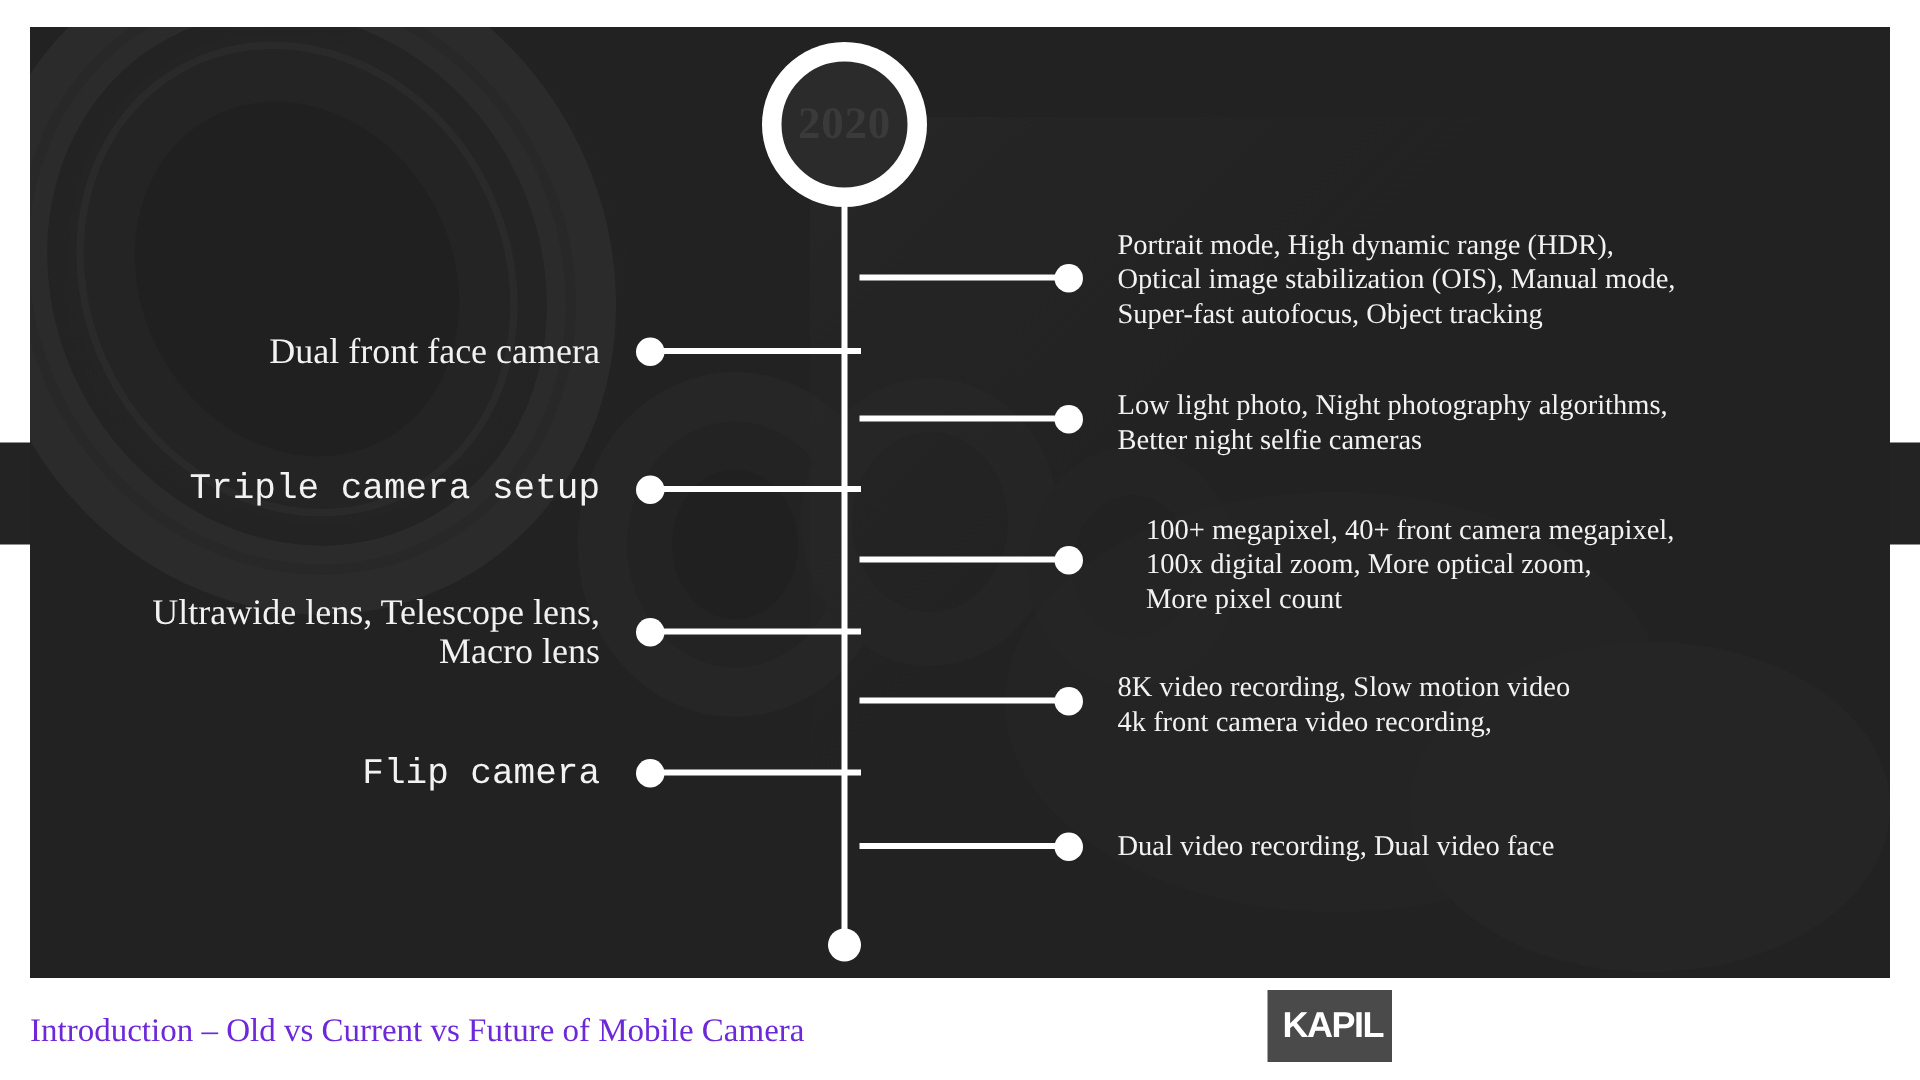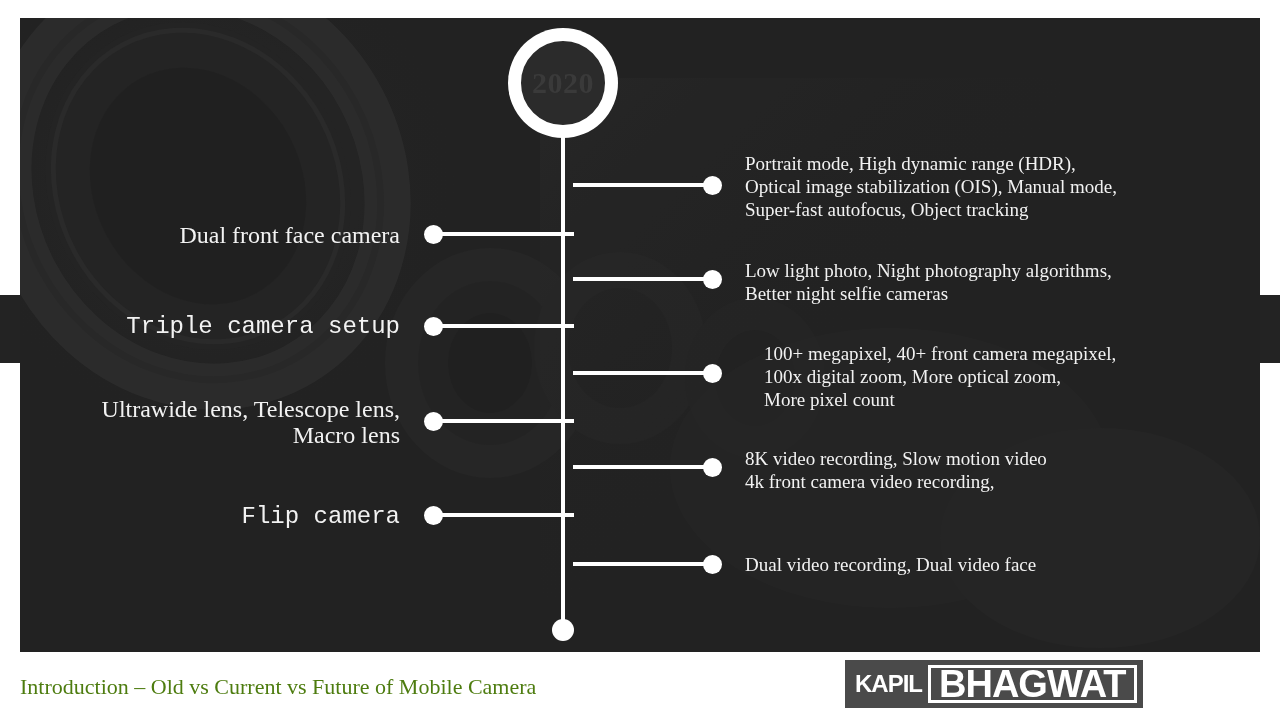--- a/index.html
+++ b/index.html
@@ -141,21 +141,21 @@
     font-size: 19px;
     line-height: 23px;
     white-space: pre-line;
   }
 
   
   .footer-title {
     position: absolute;
     left: 20px;
     top: 672px;
-    color: #4d7c0f;
+    color: #6d28d9;
     font-size: 22px;
     line-height: 30px;
   }
 
   .logo {
     position: absolute;
     left: 845px;
     top: 660px;
     height: 48px;
     display: flex;
@@ -304,16 +304,15 @@
     <div class="node" style="left:414px; top:506px;"></div>
     <div class="label-left" style="left:40px; top:504px; width:350px;font-family:Liberation Mono, monospace;">Flip camera</div>
   </div>
 
   <div class="end-node"></div>
 
   <div class="footer-title">Introduction – Old vs Current vs Future of Mobile Camera</div>
 
   <div class="logo">
     <span class="logo-part-a">KAPIL</span>
-    <span class="logo-part-b">BHAGWAT</span>
   </div>
 
 </div>
 
 </body></html>

